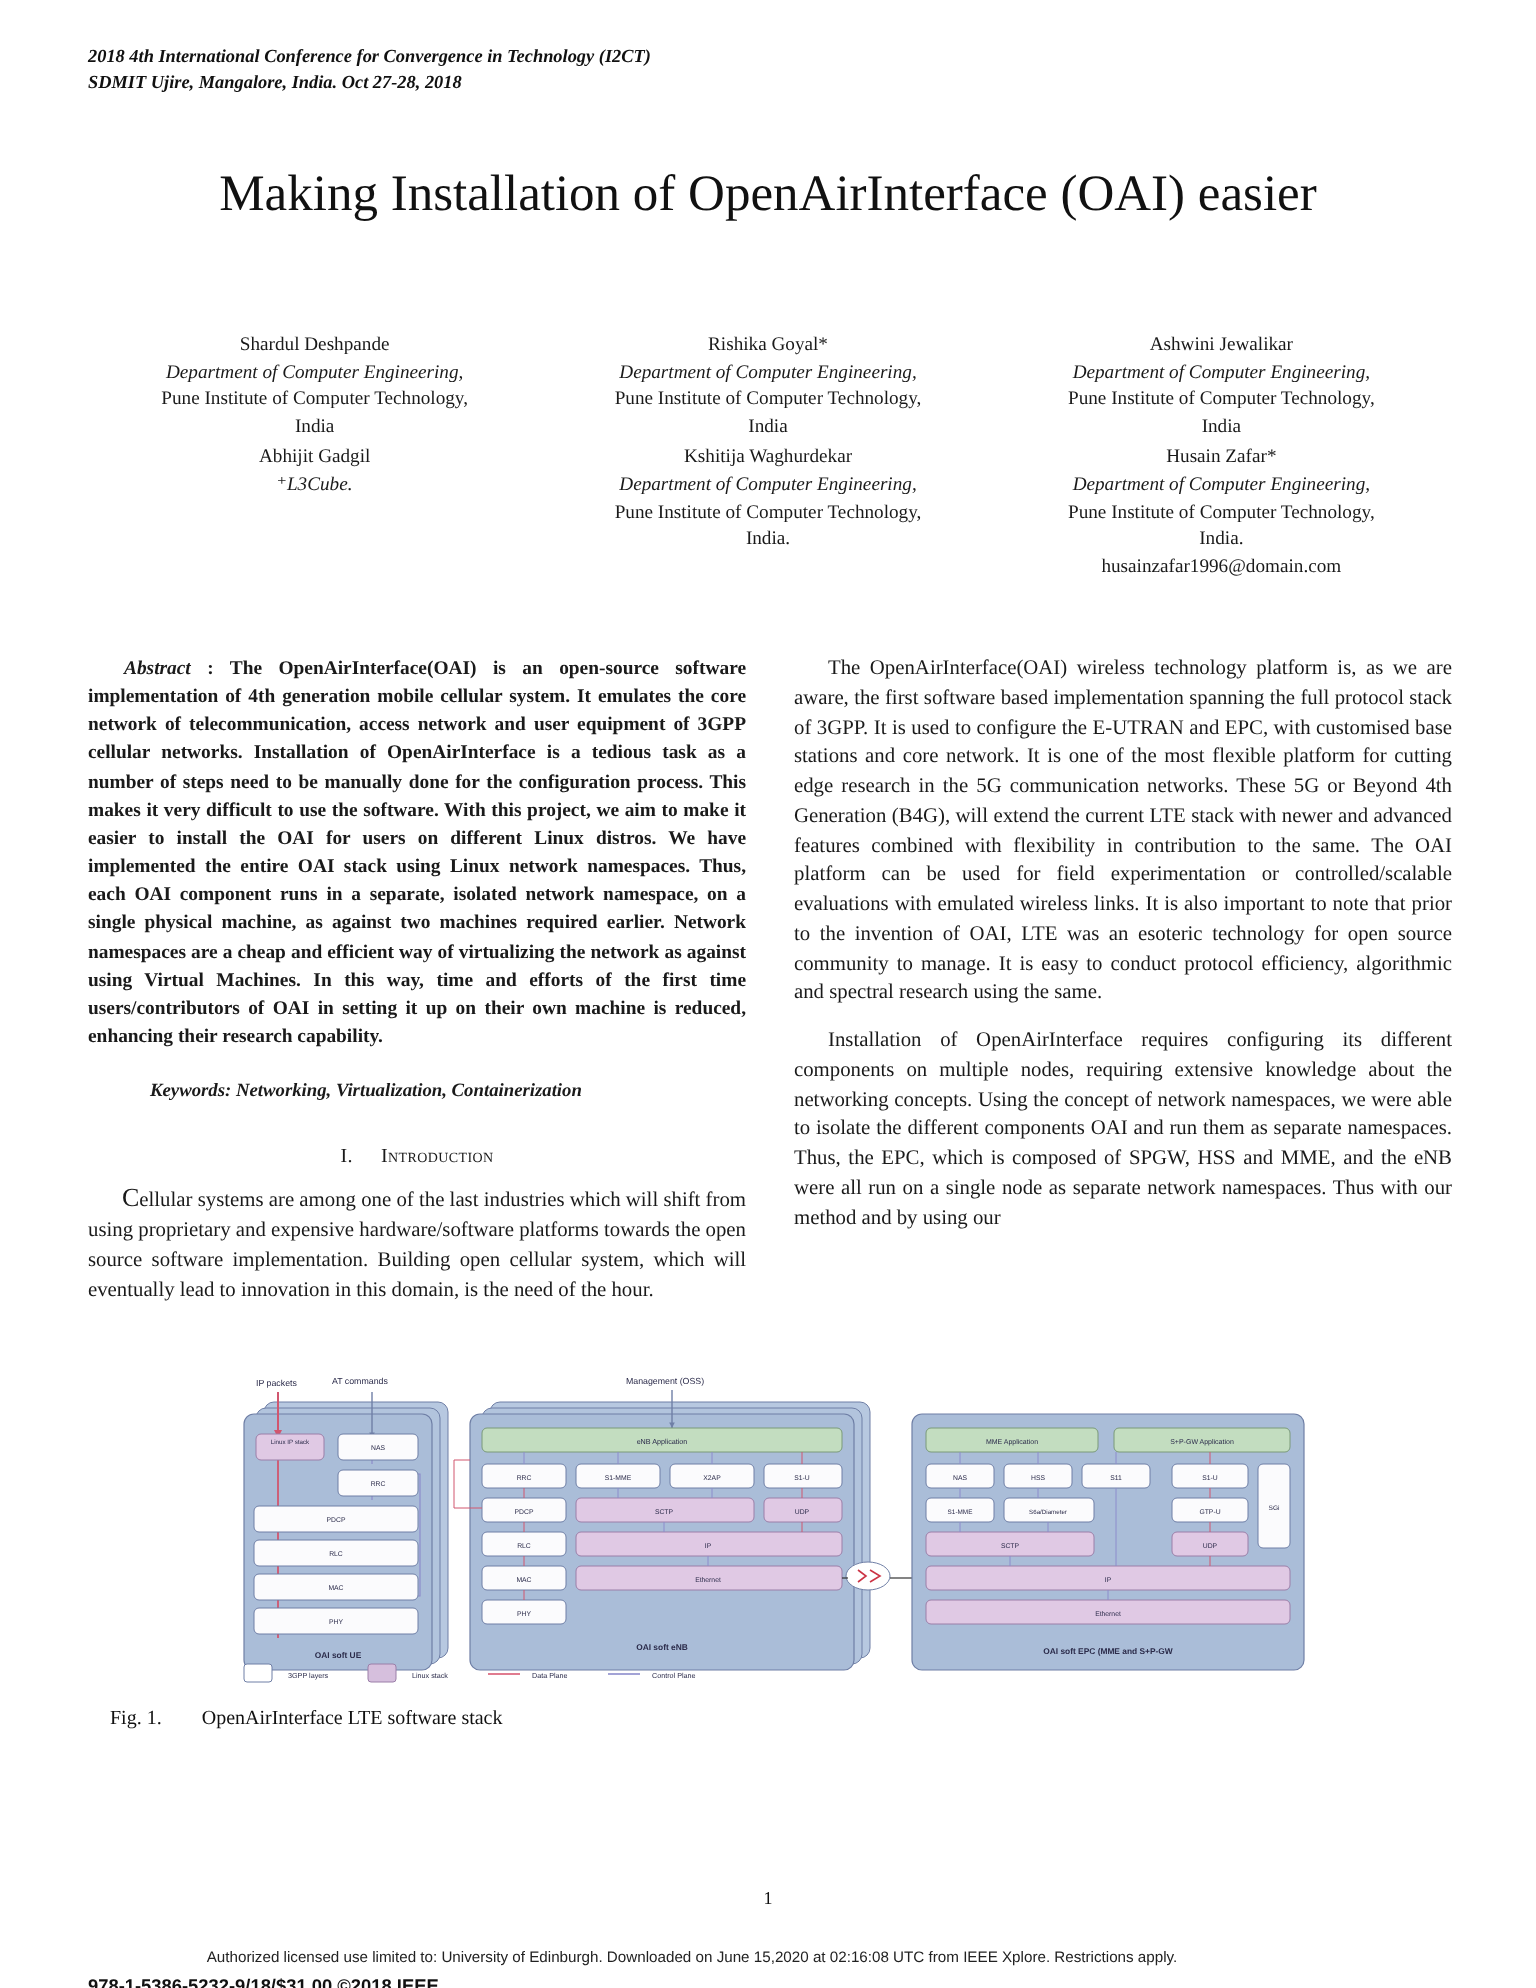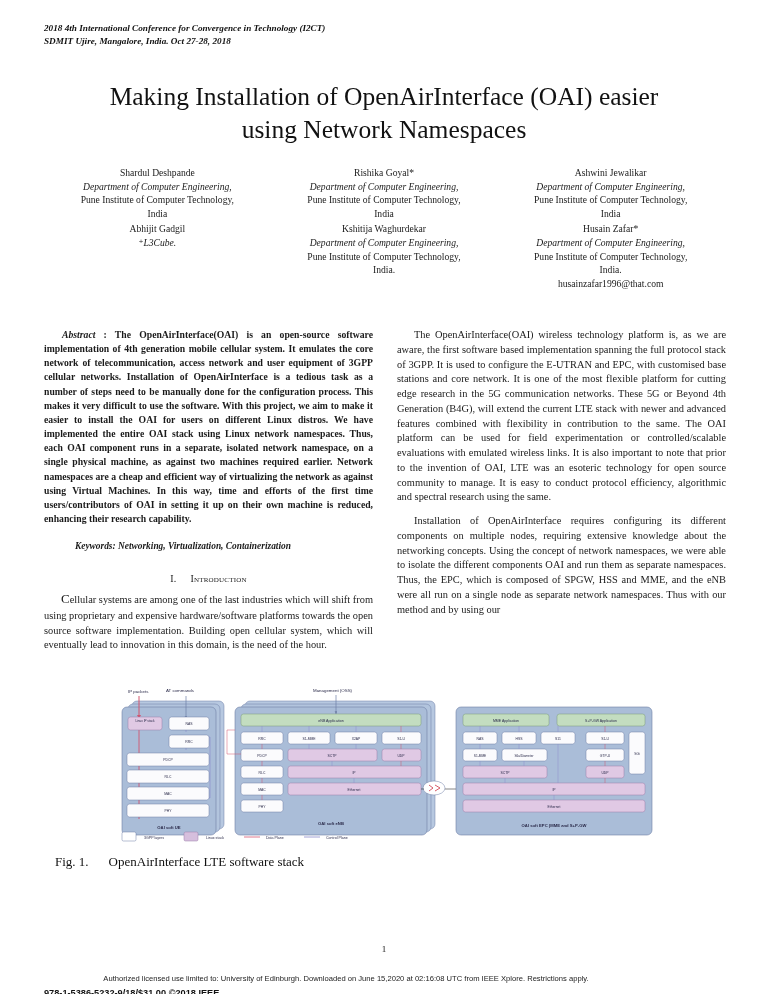--- a/index.html
+++ b/index.html
@@ -111,21 +111,21 @@
   .figure-wrap {
     position: absolute;
     left: 108px; top: 684px;
     width: 560px; height: 162px;
   }
   .fig-svg { display: block; }
 
   .fig-caption {
     position: absolute;
     left: 55px; top: 854px;
-    font-size: 13px;
+    font-size: 10px;
     color: #111;
   }
   .fig-caption .lbl { margin-right: 20px; }
 
   
   .isbn {
     position: absolute;
     left: 44px; top: 988px;
     font-family: Liberation Sans, sans-serif;
     font-weight: bold;
@@ -156,21 +156,20 @@
 
 <div class="page">
 
   <div class="conf-header">
     <div>2018 4th International Conference for Convergence in Technology (I2CT)</div>
     <div>SDMIT Ujire, Mangalore, India. Oct 27-28, 2018</div>
   </div>
 
   <div class="title">
     <div>Making Installation of OpenAirInterface (OAI) easier</div>
-    <div>using Network Namespaces</div>
   </div>
 
   <div class="authors">
     <div class="author-row first">
       <div class="author">
         <span class="name">Shardul Deshpande</span>
         <span class="dept">Department of Computer Engineering,</span>
         <span class="aff">Pune Institute of Computer Technology,</span>
         <span class="country">India</span>
       </div>
@@ -196,21 +195,21 @@
         <span class="name">Kshitija Waghurdekar</span>
         <span class="dept">Department of Computer Engineering,</span>
         <span class="aff">Pune Institute of Computer Technology,</span>
         <span class="country">India.</span>
       </div>
       <div class="author">
         <span class="name">Husain Zafar*</span>
         <span class="dept">Department of Computer Engineering,</span>
         <span class="aff">Pune Institute of Computer Technology,</span>
         <span class="country">India.</span>
-        <span class="email">husainzafar1996@that.com</span>
+        <span class="email">husainzafar1996@domain.com</span>
       </div>
     </div>
   </div>
 
   <div class="columns">
 
     <div class="col">
       <p class="abstract"><span class="indent"></span><span class="lead">Abstract</span><span> : </span><span>The OpenAirInterface(OAI) is an open-source software implementation of 4th generation mobile cellular system. It emulates the core network of telecommunication, access network and user equipment of 3GPP cellular networks. Installation of OpenAirInterface is a tedious task as a number of steps need to be manually done for the configuration process. This makes it very difficult to use the software. With this project, we aim to make it easier to install the OAI for users on different Linux distros. We have implemented the entire OAI stack using Linux network namespaces. Thus, each OAI component runs in a separate, isolated network namespace, on a single physical machine, as against two machines required earlier. Network namespaces are a cheap and efficient way of virtualizing the network as against using Virtual Machines. In this way, time and efforts of the first time users/contributors of OAI in setting it up on their own machine is reduced, enhancing their research capability.</span></p>
 
       <div class="keywords">Keywords: Networking, Virtualization, Containerization</div>

